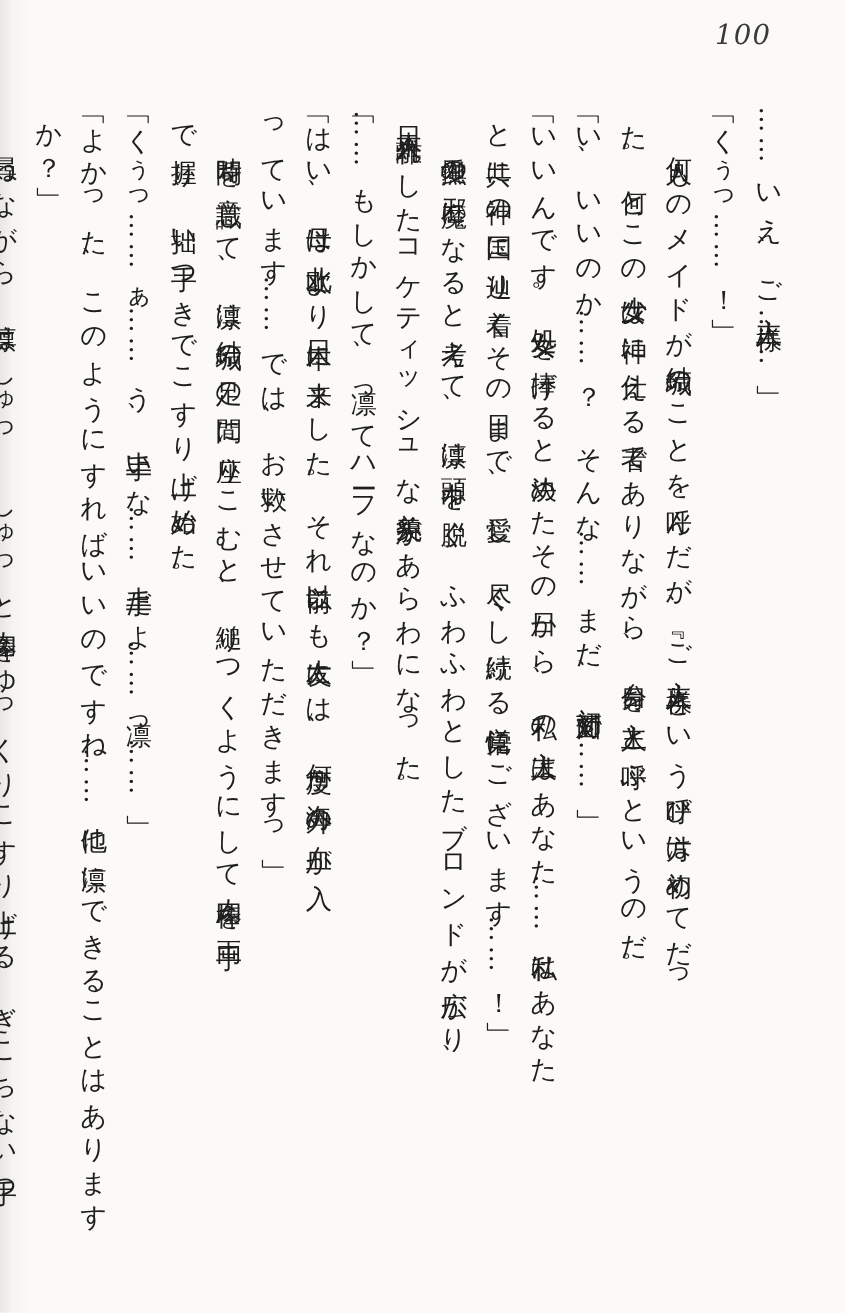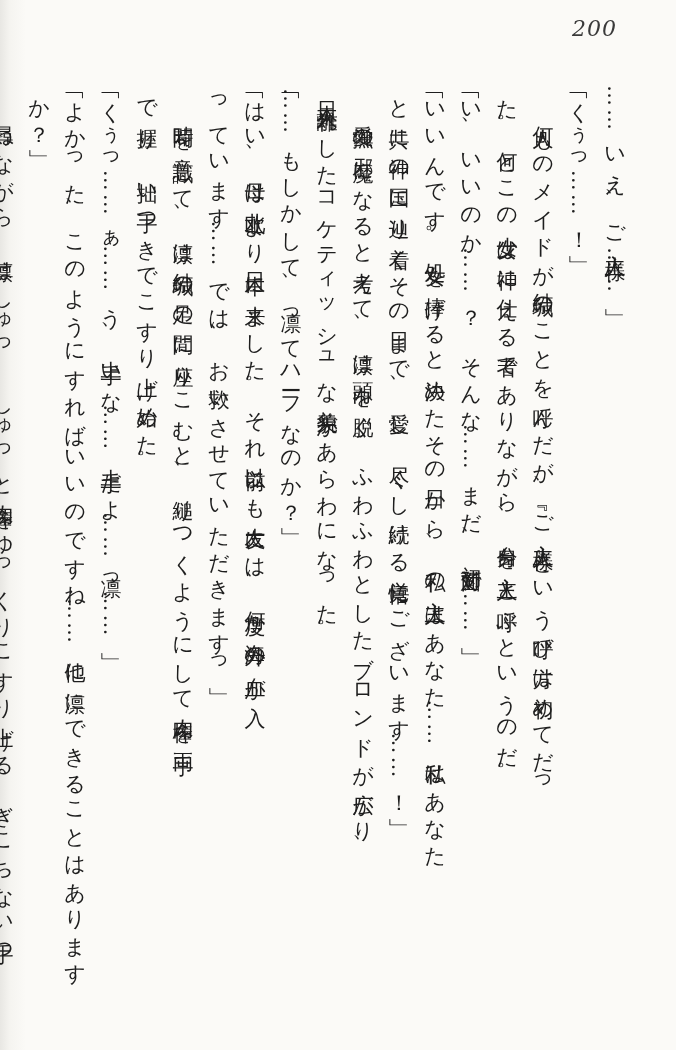--- a/index.html
+++ b/index.html
@@ -46,21 +46,21 @@
     padding: 0;
   }
   .text-block p.line.indent {
     padding-top: 24px;       
   }
 </style>
 </head>
 <body>
 
 <div class="page">
-  <div class="page-number">200</div>
+  <div class="page-number">100</div>
   <div class="text-block" id="text-block">
       <p class="line">……いえ、ご主人様……」</p>
       <p class="line">「くぅっ……！」</p>
       <p class="line indent">何人ものメイドが結城のことを呼んだが、『ご主人様』という呼び方は初めてだっ</p>
       <p class="line">た。何とこの少女は神に仕える者でありながら、自分を主人と呼ぶというのだ。</p>
       <p class="line">「い、いいのか……？　そんな……まだ、初対面で……」</p>
       <p class="line">「いいんです。処女を捧げると決めたその日から、私の主人はあなた……私はあなた</p>
       <p class="line">と共に神の国に辿り着くその日まで、愛し、尽くし続ける覚悟にございます……！」</p>
       <p class="line indent">愛撫の邪魔になると考えて、凛は頭巾を脱ぐ。ふわふわとしたブロンドが広がり、</p>
       <p class="line">日本人離れしたコケティッシュな美貌があらわになった。</p>

